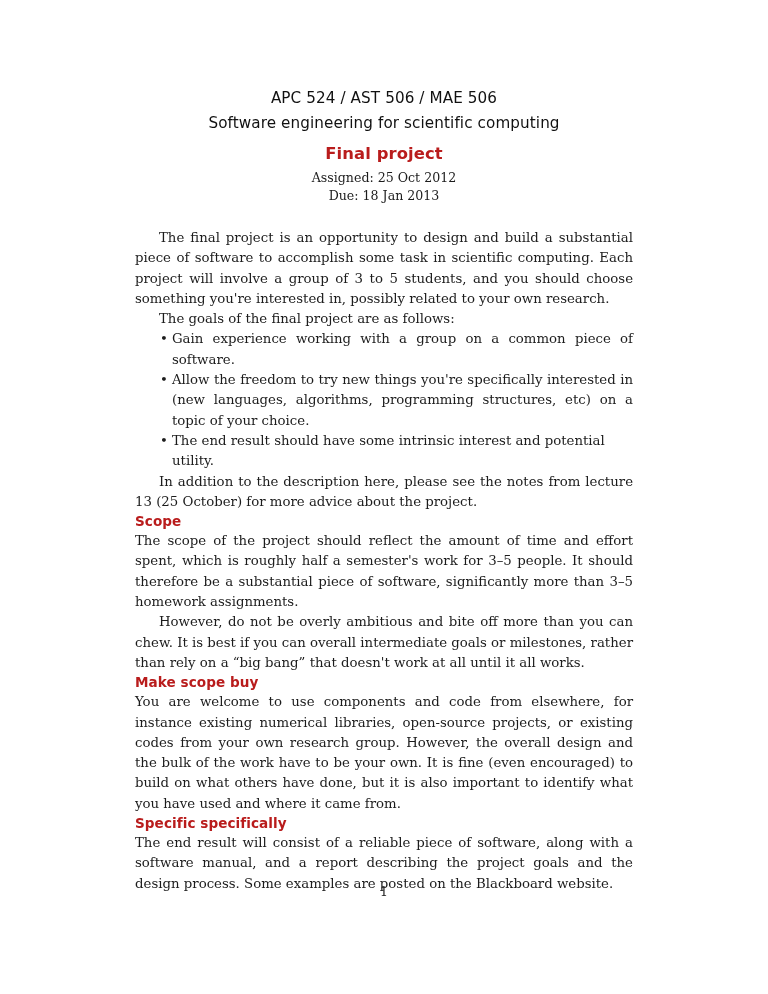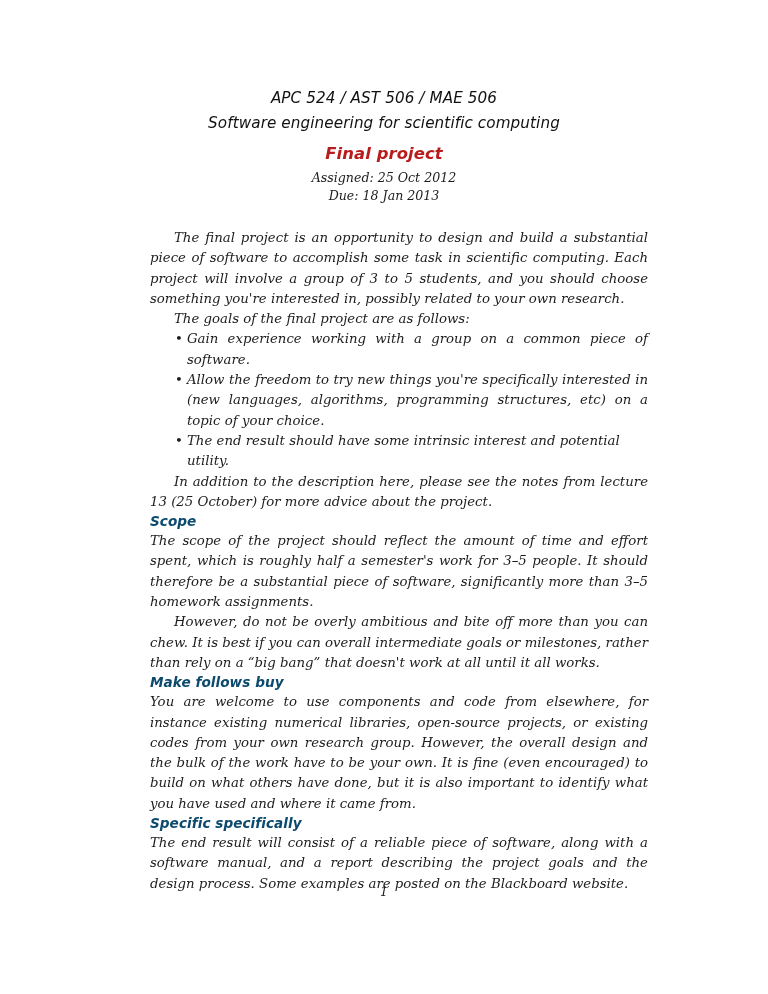--- a/index.html
+++ b/index.html
@@ -16,21 +16,20 @@
     color: #1c1c1c;
     -webkit-font-smoothing: antialiased;
   }
 
   .page {
     position: absolute;
     left: 0;
     top: 0;
     width: 768px;
     height: 946px;
-    font-style: italic;
   }
 
   
   .titleblock {
     position: absolute;
     left: 135px;
     top: 86px;
     width: 498px;
     text-align: center;
   }
@@ -55,21 +54,21 @@
   .datelines {
     font-family: "DejaVu Serif", "Liberation Serif", serif;
     font-size: 12.6px;
     line-height: 18px;
     color: #1c1c1c;
   }
 
   
   .content {
     position: absolute;
-    left: 150px;
+    left: 135px;
     top: 228px;
     width: 498px;
   }
 
   p.body {
     margin: 0;
     font-size: 13.3px;
     line-height: 20.3px;
     text-align: justify;
     text-justify: inter-word;
@@ -104,21 +103,21 @@
     line-height: 20.3px;
   }
   ul.bullets li:last-child {
     text-align: left;
   }
 
   h2.section {
     font-family: "DejaVu Sans", "Liberation Sans", sans-serif;
     font-size: 13.6px;
     font-weight: 700;
-    color: #0c4a6e;
+    color: #b91c1c;
     margin: 0;
     padding: 0;
     line-height: 19px;
     letter-spacing: 0.05px;
   }
 
   .sec-gap-before { margin-top: 29px; }
   .sec-gap-after  { margin-top: 19px; }
 
   .last-line-left { text-align: left; }
@@ -170,21 +169,21 @@
         <span>The end result should have some intrinsic interest and potential utility.</span>
       </li>
     </ul>
 
     <p class="body indent last-line-left">In addition to the description here, please see the notes from lecture 13 (25 October) for more advice about the project.</p>
 
     <h2 class="section sec-gap-before">Scope</h2>
     <p class="body noindent sec-gap-after last-line-left">The scope of the project should reflect the amount of time and effort spent, which is roughly half a semester's work for 3–5 people. It should therefore be a substantial piece of software, significantly more than 3–5 homework assignments.</p>
     <p class="body indent last-line-left">However, do not be overly ambitious and bite off more than you can chew. It is best if you can overall intermediate goals or milestones, rather than rely on a “big bang” that doesn't work at all until it all works.</p>
 
-    <h2 class="section sec-gap-before">Make follows buy</h2>
+    <h2 class="section sec-gap-before">Make scope buy</h2>
     <p class="body noindent sec-gap-after">You are welcome to use components and code from elsewhere, for instance existing numerical libraries, open-source projects, or existing codes from your own research group. However, the overall design and the bulk of the work have to be your own. It is fine (even encouraged) to build on what others have done, but it is also important to identify what you have used and where it came from.</p>
 
     <h2 class="section sec-gap-before">Specific specifically</h2>
     <p class="body noindent sec-gap-after last-line-left">The end result will consist of a reliable piece of software, along with a software manual, and a report describing the project goals and the design process. Some examples are posted on the Blackboard website.</p>
 
   </div>
 
   <div class="pagenum">1</div>
 
 </div>

